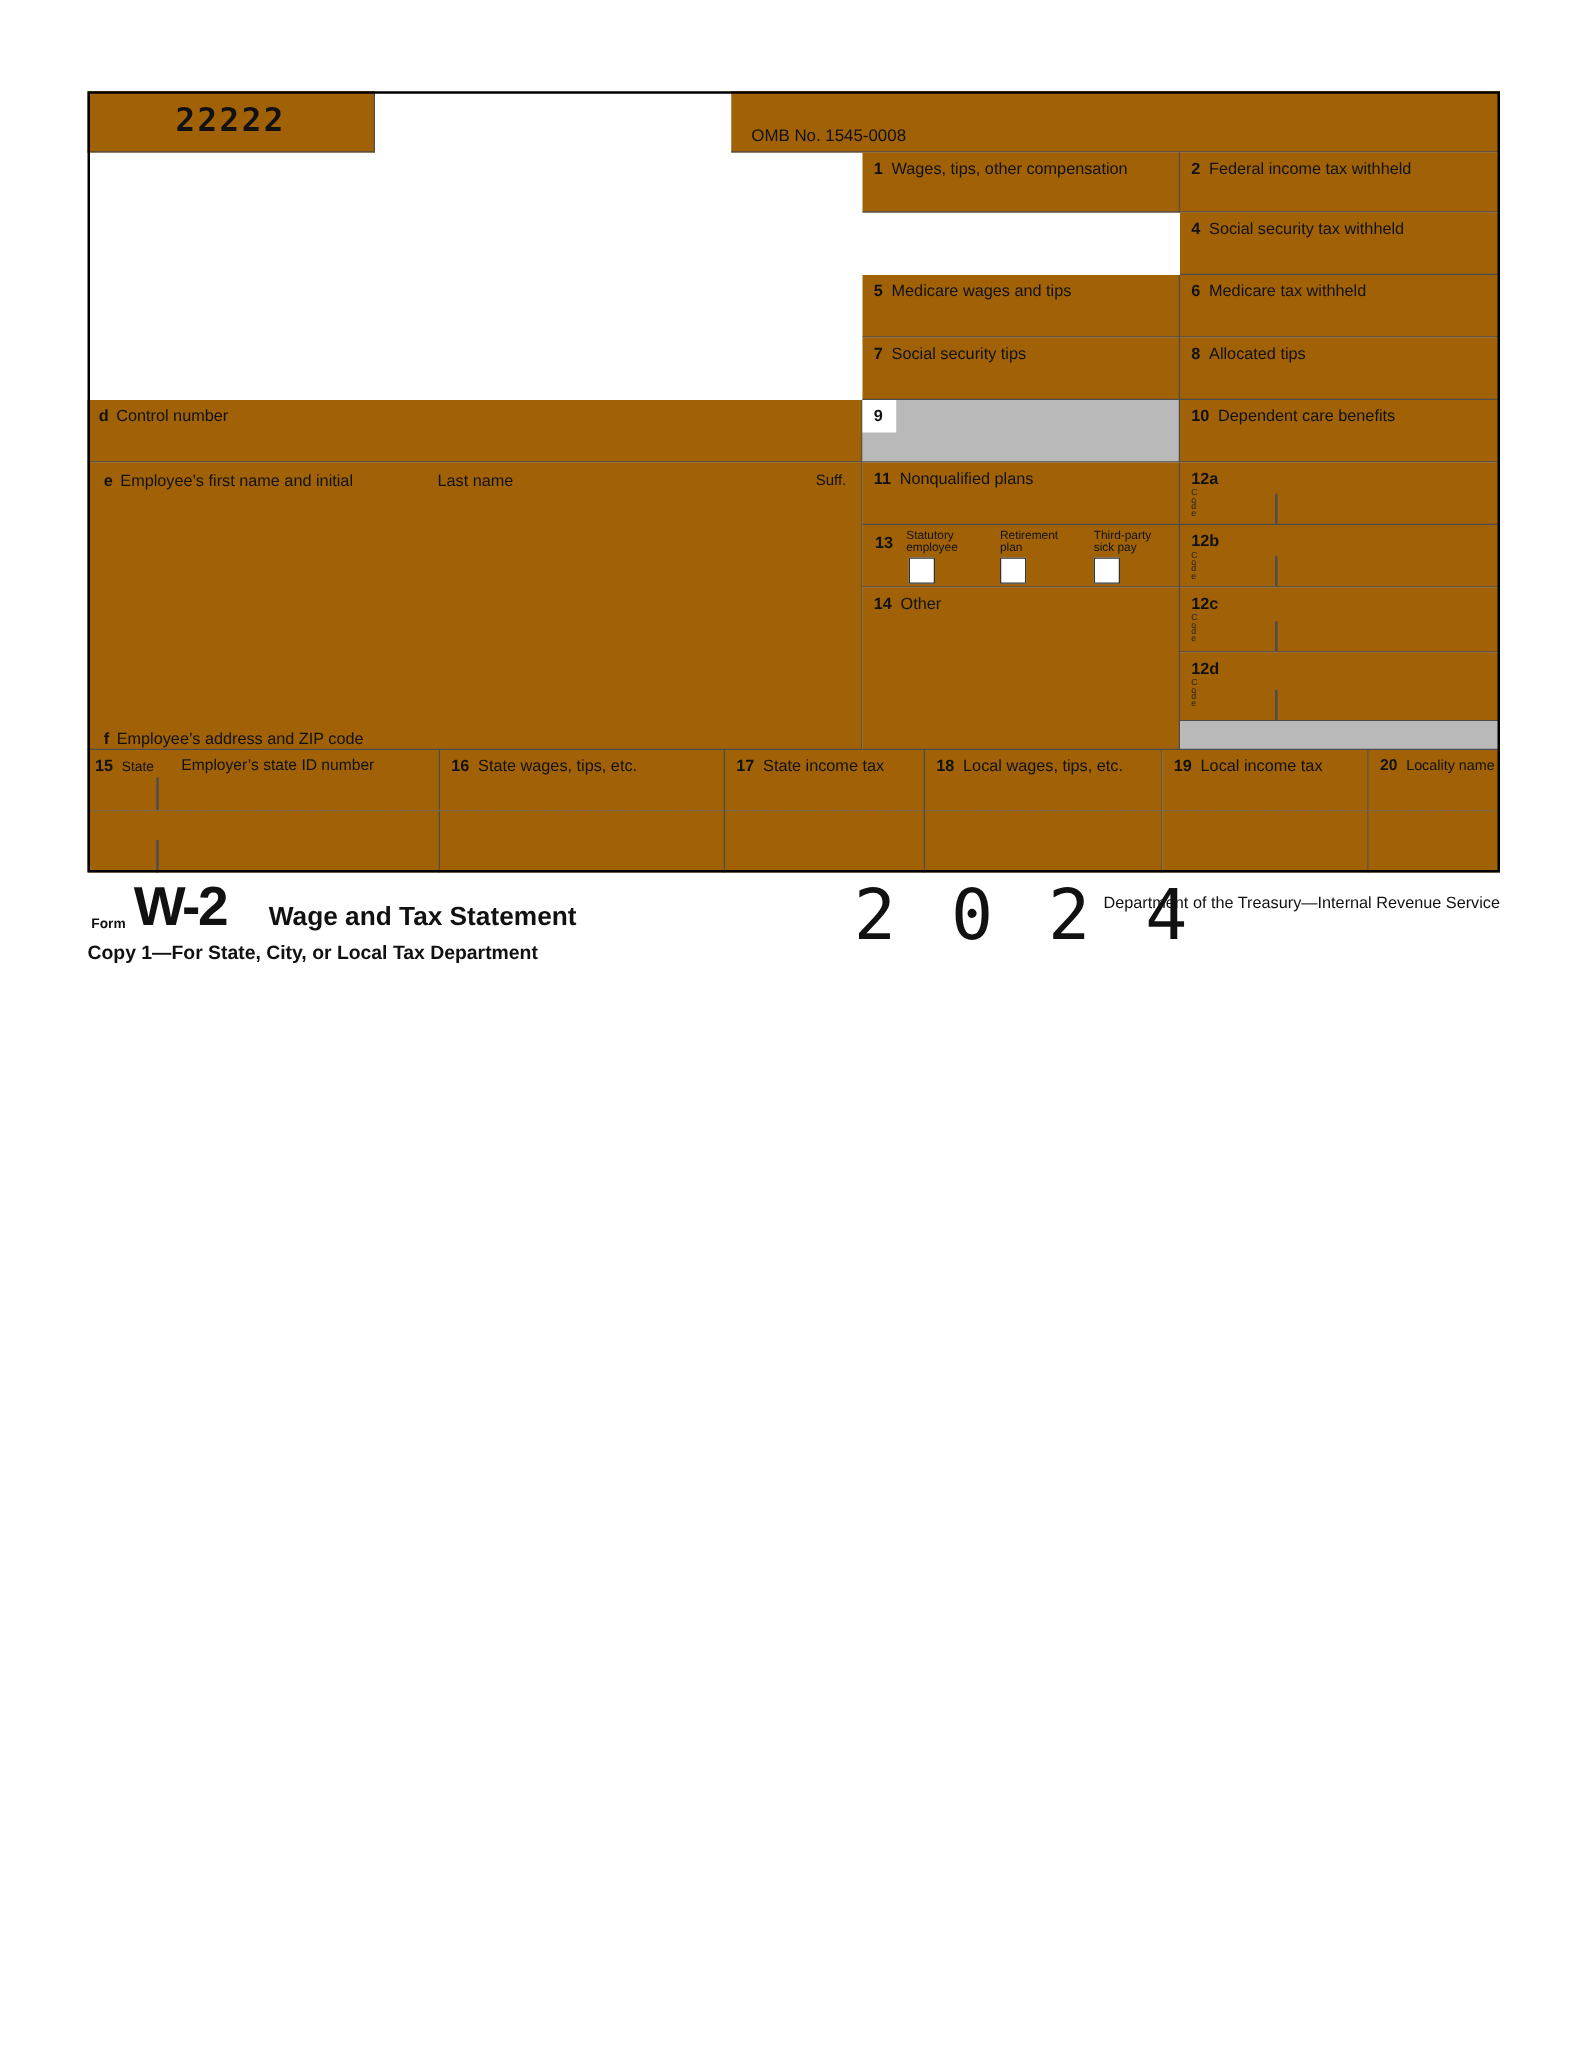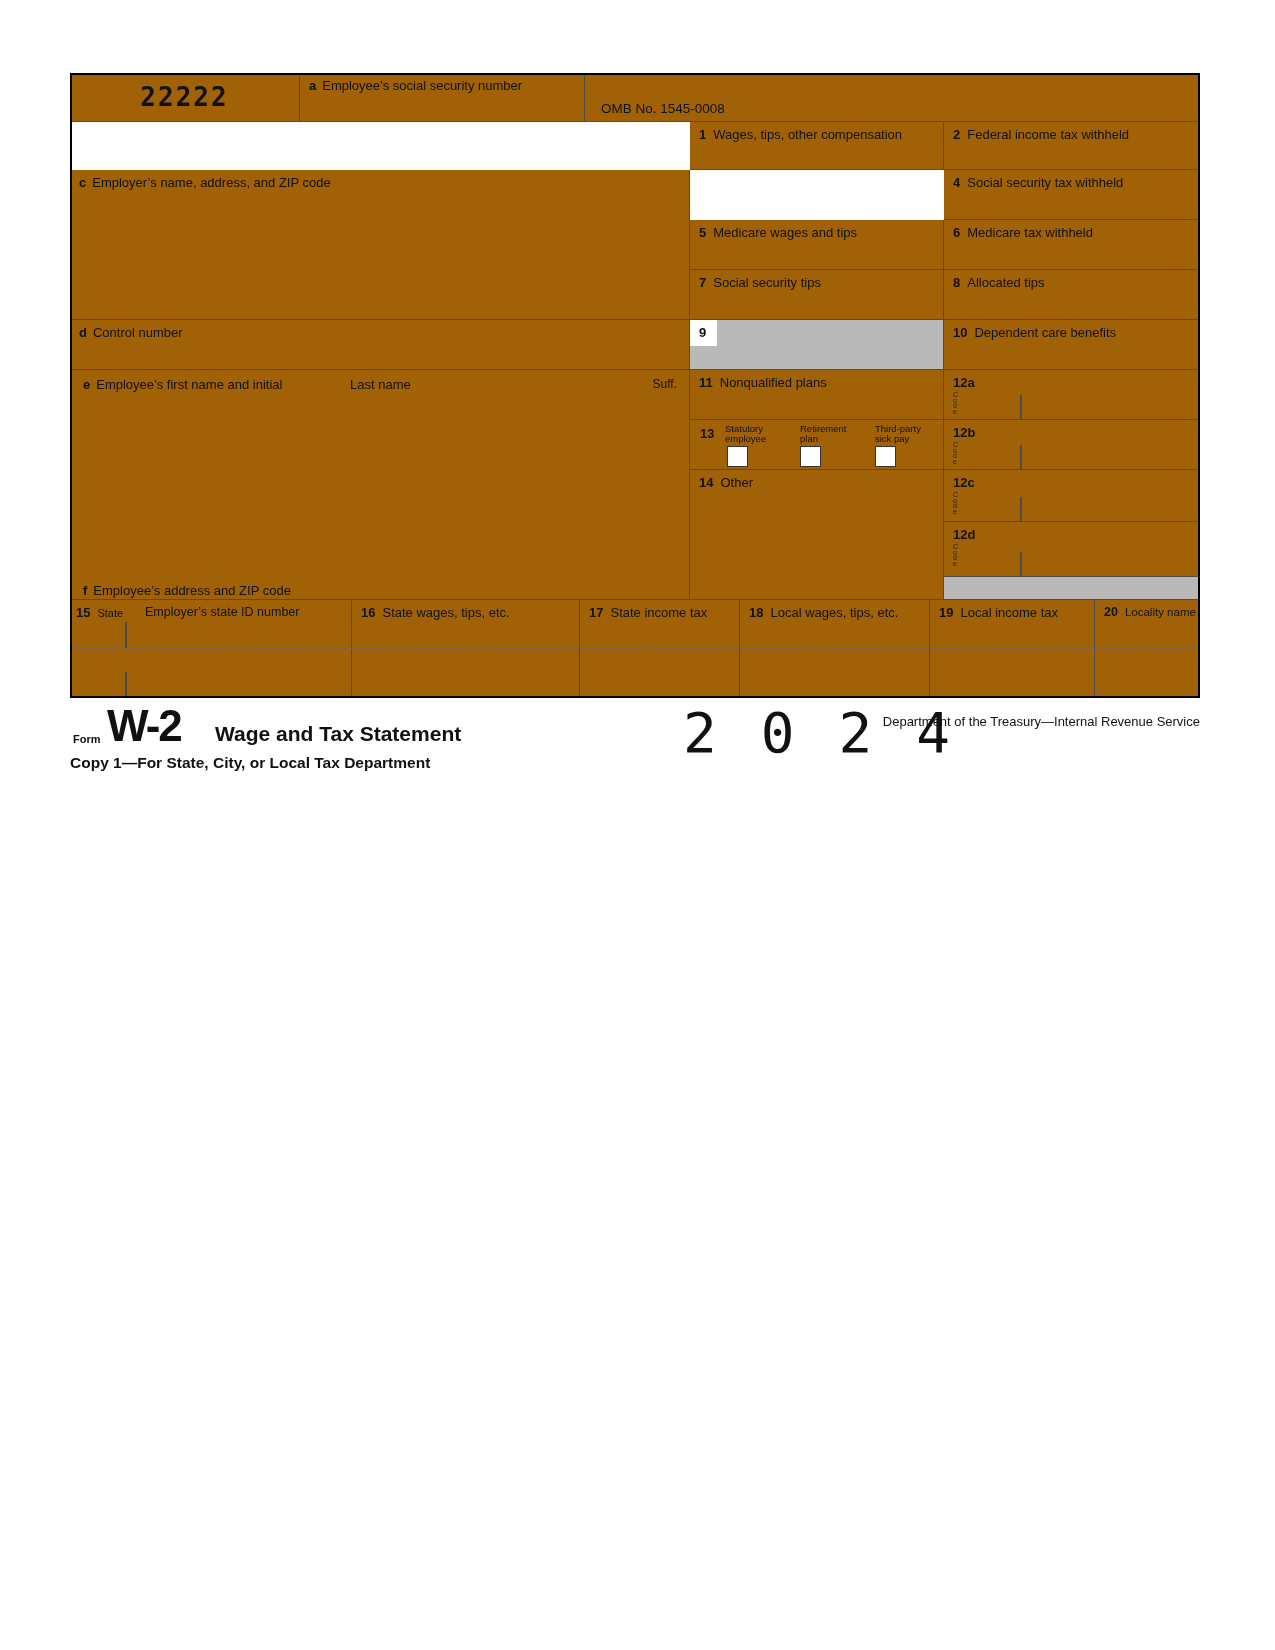--- a/index.html
+++ b/index.html
@@ -31,40 +31,32 @@
 </style>
 </head>
 <body>
 
 <div id="page">
 
   <div class="cell br bb" style="left:70px;top:73px;width:230px;height:49px">
     <div class="batch">22222</div>
   </div>
 
-  <div class="cell br bb" style="left:300px;top:73px;width:285px;height:49px">
-    <div class="lab">
-      <span class="ltr">a</span><span>Employee’s social security number</span>
-    </div>
-  </div>
 
   <div class="cell bb" style="left:585px;top:73px;width:615px;height:49px">
     <div class="omb">OMB No. 1545-0008</div>
   </div>
 
   <div class="cell br bb" style="left:690px;top:122px;width:254px;height:48px">
     <div class="lab"><span class="num">1</span><span>Wages, tips, other compensation</span></div>
   </div>
   <div class="cell bb" style="left:944px;top:122px;width:256px;height:48px">
     <div class="lab"><span class="num">2</span><span>Federal income tax withheld</span></div>
   </div>
 
-  <div class="cell br bb" style="left:70px;top:170px;width:620px;height:150px">
-    <div class="lab"><span class="ltr">c</span><span>Employer’s name, address, and ZIP code</span></div>
-  </div>
   <div class="cell bb" style="left:944px;top:170px;width:256px;height:50px">
     <div class="lab"><span class="num">4</span><span>Social security tax withheld</span></div>
   </div>
   <div class="cell br bb" style="left:690px;top:220px;width:254px;height:50px">
     <div class="lab"><span class="num">5</span><span>Medicare wages and tips</span></div>
   </div>
   <div class="cell bb" style="left:944px;top:220px;width:256px;height:50px">
     <div class="lab"><span class="num">6</span><span>Medicare tax withheld</span></div>
   </div>
   <div class="cell br bb" style="left:690px;top:270px;width:254px;height:50px">

